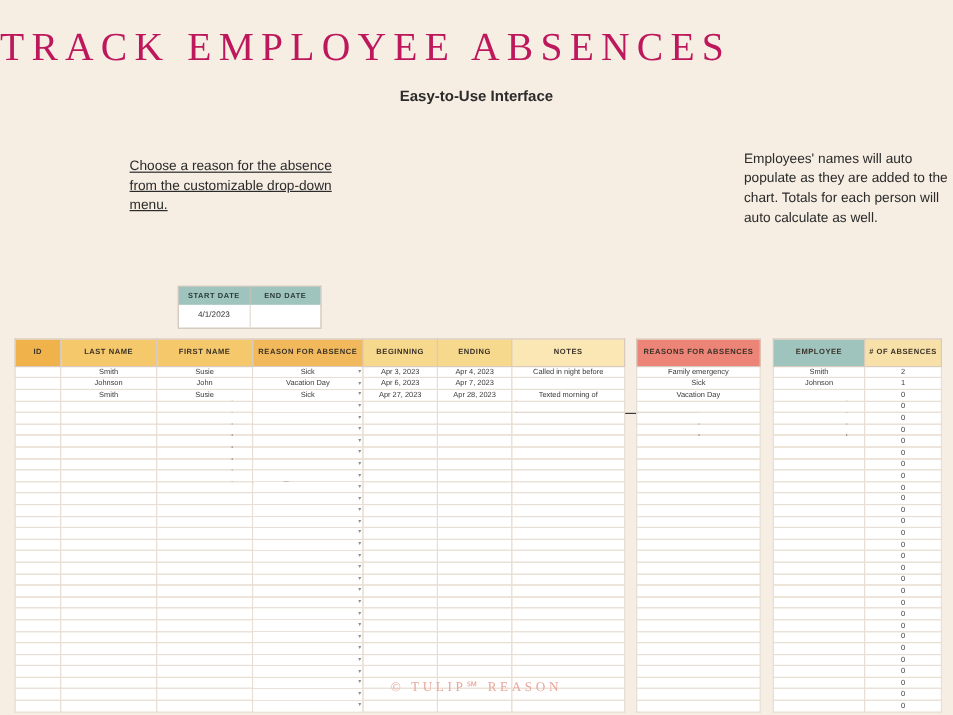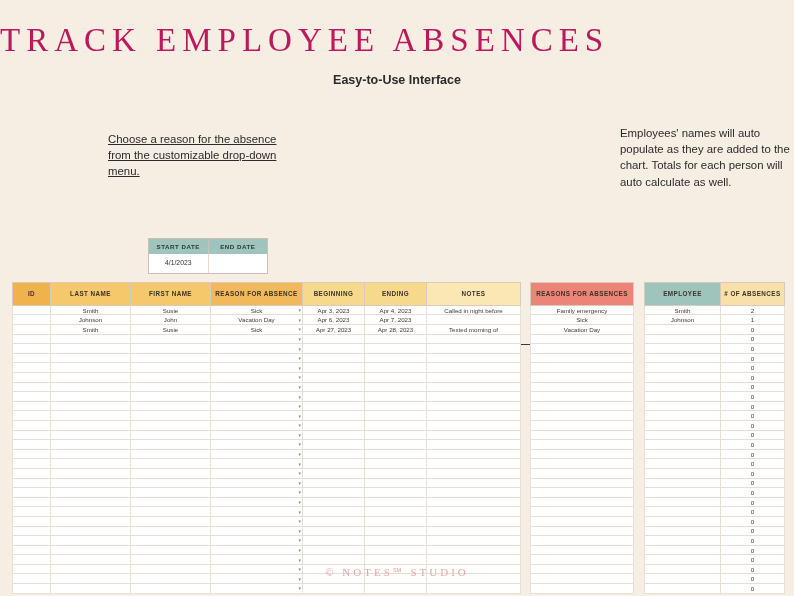--- a/index.html
+++ b/index.html
@@ -750,14 +750,14 @@
             <td>0</td>
           </tr>
           <tr>
             <td></td>
             <td>0</td>
           </tr>
         </tbody>
     </table>
   </div>
 
-  <div class="footer">© NOTES℠ STUDIO</div>
+  <div class="footer">© TULIP℠ REASON</div>
 </div>
 
 </body></html>

